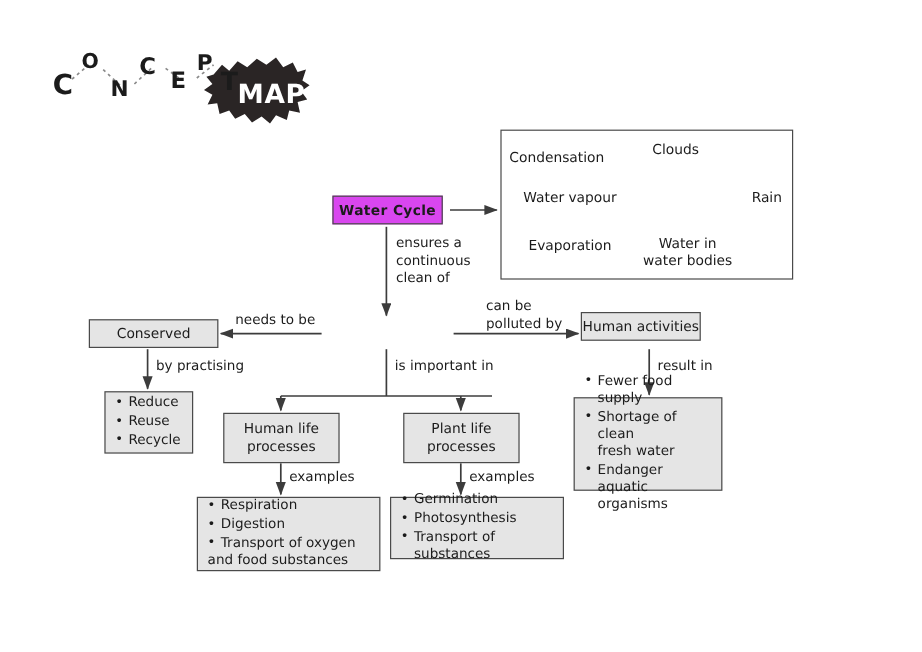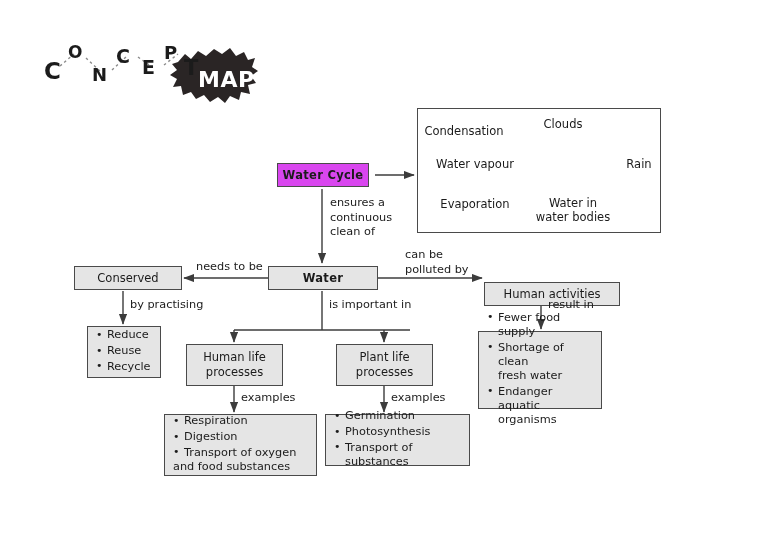--- a/index.html
+++ b/index.html
@@ -204,29 +204,26 @@
   <div class="cycle-label" style="left:623px; top:157px; width:32px;">Rain</div>
   <div class="cycle-label" style="left:435px; top:157px; width:80px;">Water vapour</div>
   <div class="cycle-label" style="left:436px; top:197px; width:78px;">Evaporation</div>
   <div class="cycle-label" style="left:534px; top:196px; width:78px;">Water in
 water bodies</div>
 
   <div class="node shaded" style="left:277px; top:163px; width:92px; height:24px;">
     <span>Water Cycle</span>
   </div>
 
-  <div class="node bold" style="left:268px; top:266px; width:110px; height:24px;">
-    <span>Water</span>
-  </div>
 
   <div class="node" style="left:74px; top:266px; width:108px; height:24px;">
     <span>Conserved</span>
   </div>
 
-  <div class="node" style="left:484px; top:282px; width:136px; height:24px;">
+  <div class="node" style="left:484px; top:260px; width:100px; height:24px;">
     <span>Human activities</span>
   </div>
 
   <div class="node list" style="left:87px; top:326px; width:74px; height:52px;">
     <ul>
       <li><span>Reduce</span></li>
       <li><span>Reuse</span></li>
       <li><span>Recycle</span></li>
     </ul>
   </div>

